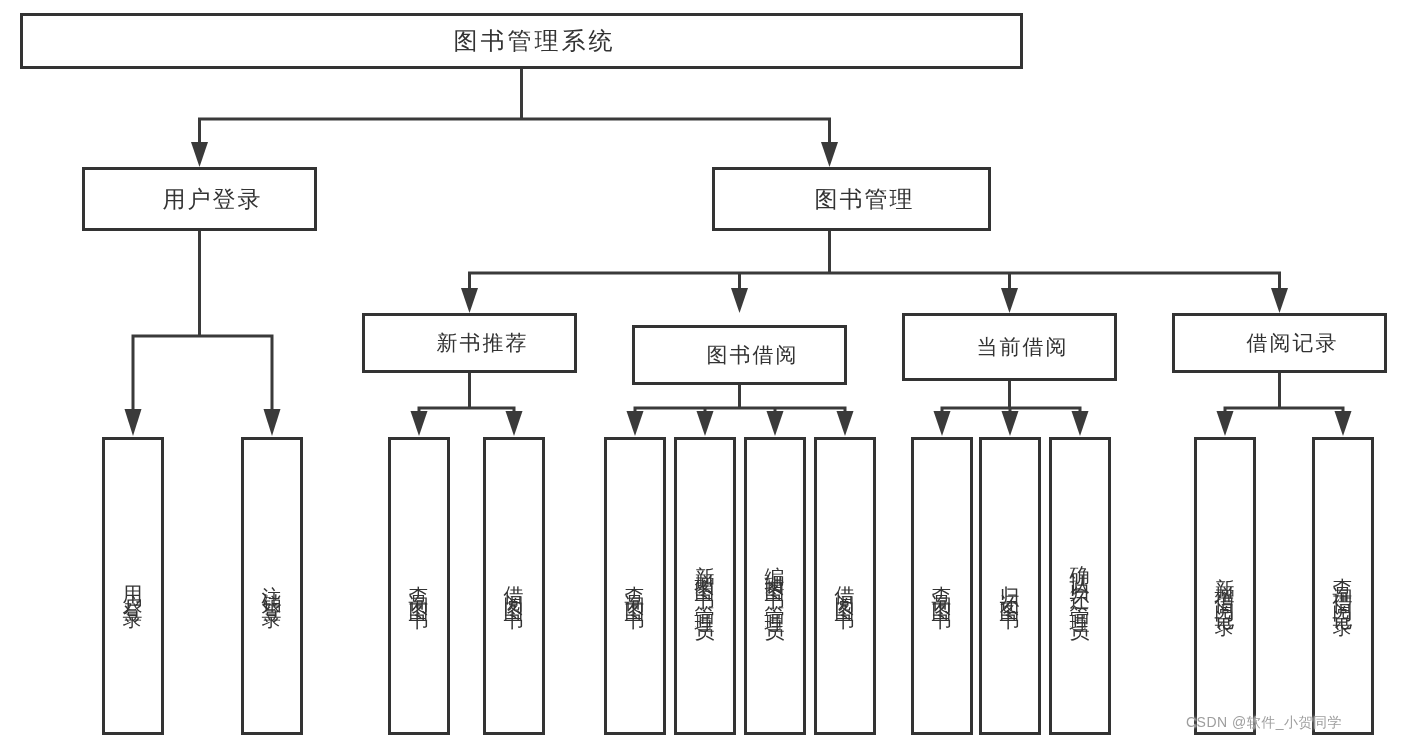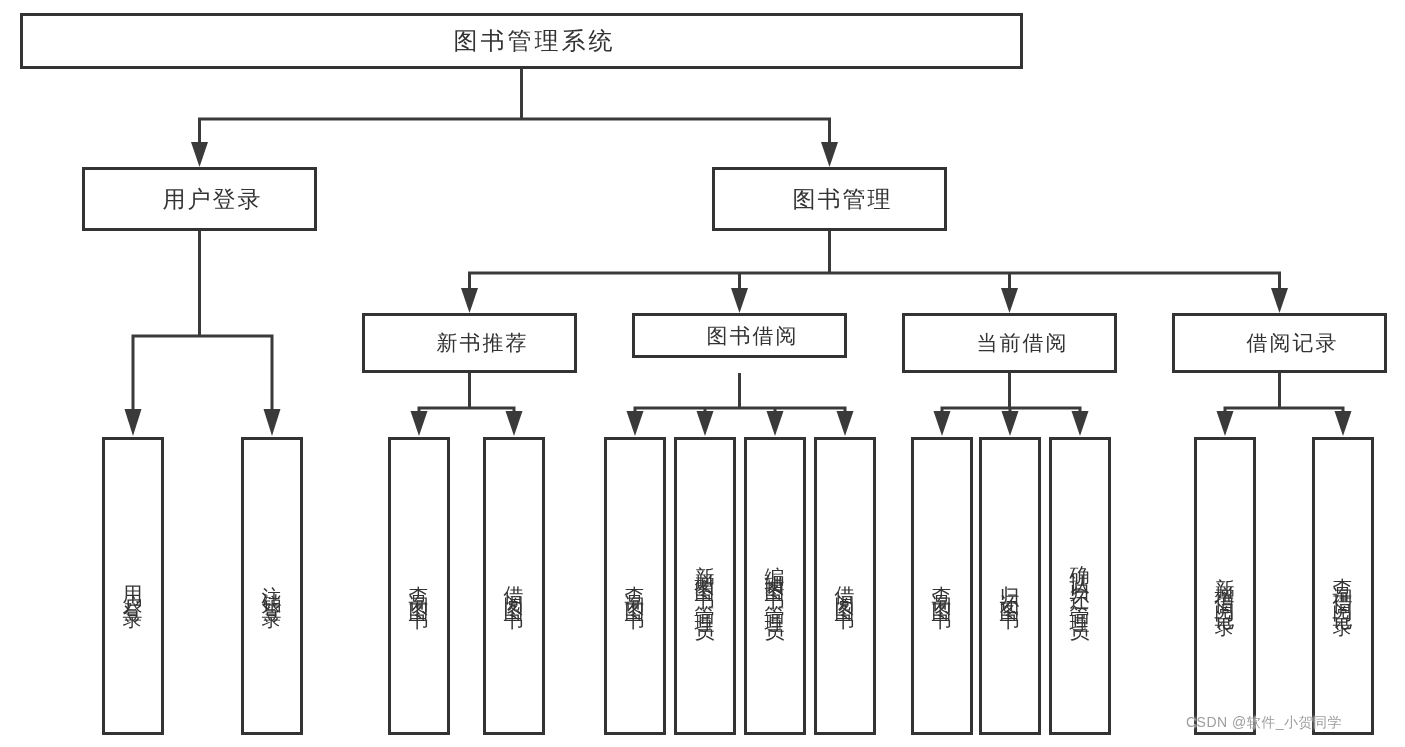--- a/index.html
+++ b/index.html
@@ -125,31 +125,31 @@
     <polygon points="1334.5,411 1351.5,411 1343,436"></polygon>
   </svg>
 
   <div class="node root" style="left:20px;top:13px;width:1003px;height:56px">
     <span>图书管理系统</span>
   </div>
 
   <div class="node lvl2" style="left:82px;top:167px;width:235px;height:64px">
     <span>用户登录</span>
   </div>
-  <div class="node lvl2" style="left:712px;top:167px;width:235px;height:64px">
+  <div class="node lvl2" style="left:712px;top:167px;width:279px;height:64px">
     <span>图书管理</span>
   </div>
 
   <div class="node lvl3" style="left:362px;top:313px;width:215px;height:60px">
     <span>新书推荐</span>
   </div>
-  <div class="node lvl3" style="left:632px;top:313px;width:215px;height:45px">
+  <div class="node lvl3" style="left:632px;top:325px;width:215px;height:60px">
     <span>图书借阅</span>
   </div>
-  <div class="node lvl3" style="left:902px;top:313px;width:215px;height:60px">
+  <div class="node lvl3" style="left:902px;top:313px;width:215px;height:68px">
     <span>当前借阅</span>
   </div>
   <div class="node lvl3" style="left:1172px;top:313px;width:215px;height:60px">
     <span>借阅记录</span>
   </div>
 
   <div class="leaf" style="left:102px">
     <span>用户登录</span>
   </div>
   <div class="leaf" style="left:241px">

